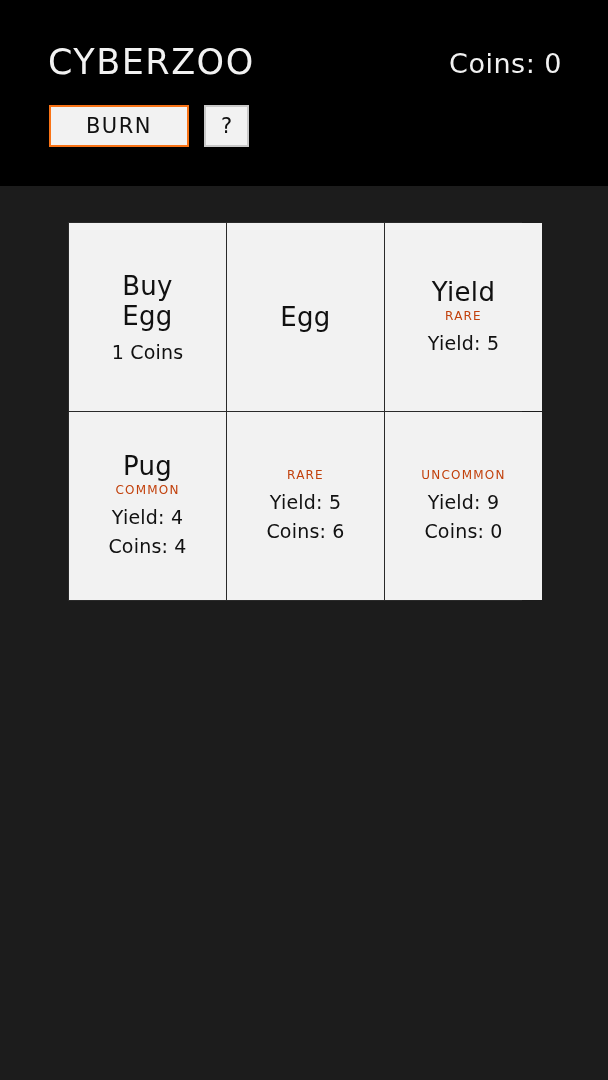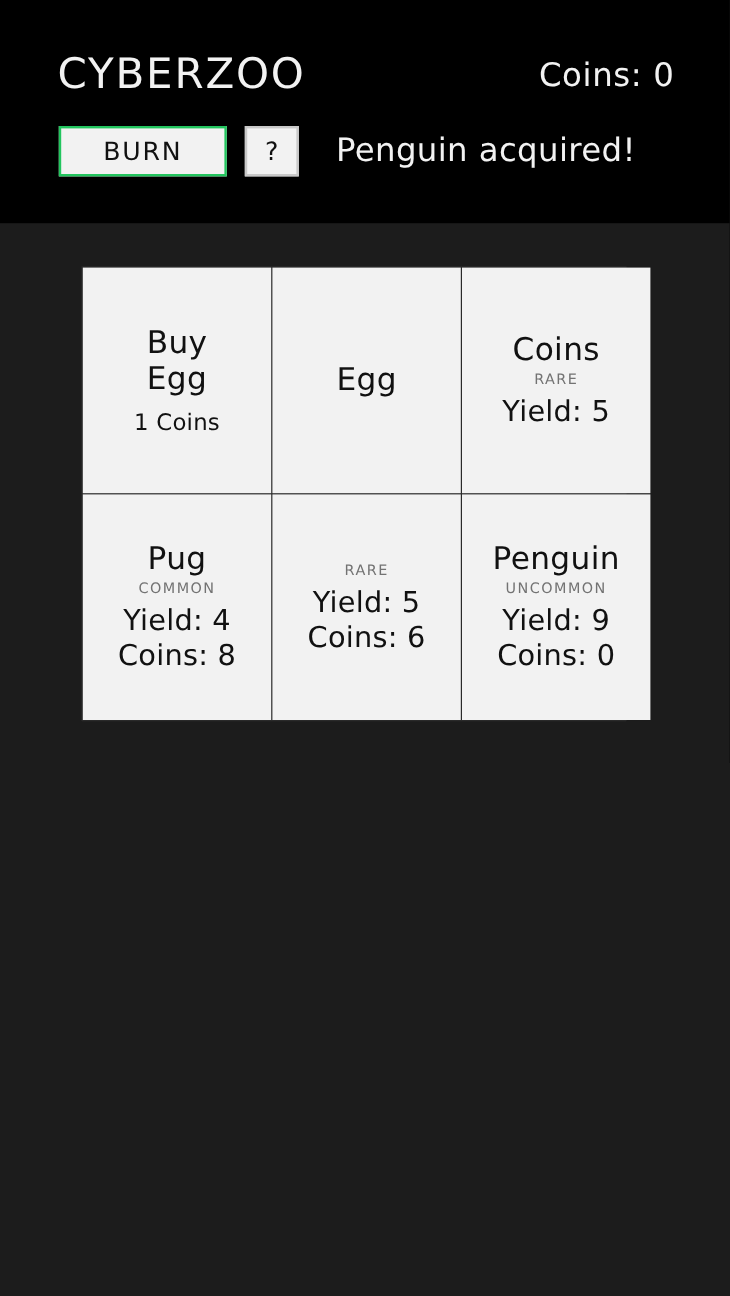--- a/index.html
+++ b/index.html
@@ -47,21 +47,21 @@
     font-size: 27px;
     letter-spacing: 0.5px;
   }
   .burn-button {
     position: absolute;
     left: 49px;
     top: 105px;
     width: 140px;
     height: 42px;
     background: #f2f2f2;
-    border: 2px solid #22c55e;
+    border: 2px solid #f97316;
     color: #111;
     font-size: 21px;
     letter-spacing: 1.5px;
     display: flex;
     align-items: center;
     justify-content: center;
     box-sizing: border-box;
     cursor: pointer;
   }
   .help-button {
@@ -118,24 +118,24 @@
   .cell .big {
     font-size: 26px;
     line-height: 30px;
     font-weight: 400;
     letter-spacing: 0.3px;
   }
   .cell .rarity {
     font-size: 12px;
     letter-spacing: 1.2px;
     margin-top: 2px;
-    color: #737373;
+    color: #c2410c;
   }
   .cell .stat {
-    font-size: 24px;
+    font-size: 19px;
     line-height: 29px;
     letter-spacing: 0.2px;
     text-align: center;
   }
   .cell .subprice {
     font-size: 19px;
     margin-top: 10px;
     letter-spacing: 0.2px;
   }
   .cell .spacer-sm { height: 6px; }
@@ -143,59 +143,57 @@
 </head>
 <body>
 
 <div id="app">
 
   <div class="header">
     <div class="title">CYBERZOO</div>
     <div class="coins">Coins: 0</div>
     <div class="burn-button">BURN</div>
     <div class="help-button">?</div>
-    <div class="status-message">Penguin acquired!</div>
   </div>
 
   <div class="grid">
 
     <div class="cell">
       <div class="big">Buy</div>
       <div class="big">Egg</div>
       <div class="subprice">1 Coins</div>
     </div>
 
     <div class="cell">
       <div class="big">Egg</div>
     </div>
 
     <div class="cell">
-      <div class="big">Coins</div>
+      <div class="big">Yield</div>
       <div class="rarity">RARE</div>
       <div class="spacer-sm"></div>
       <div class="stat">Yield: 5</div>
     </div>
 
     <div class="cell">
       <div class="big">Pug</div>
       <div class="rarity">COMMON</div>
       <div class="spacer-sm"></div>
       <div class="stat">Yield: 4</div>
-      <div class="stat">Coins: 8</div>
+      <div class="stat">Coins: 4</div>
     </div>
 
     <div class="cell">
       <div class="rarity">RARE</div>
       <div class="spacer-sm"></div>
       <div class="stat">Yield: 5</div>
       <div class="stat">Coins: 6</div>
     </div>
 
     <div class="cell">
-      <div class="big">Penguin</div>
       <div class="rarity">UNCOMMON</div>
       <div class="spacer-sm"></div>
       <div class="stat">Yield: 9</div>
       <div class="stat">Coins: 0</div>
     </div>
 
   </div>
 </div>
 
 </body></html>

